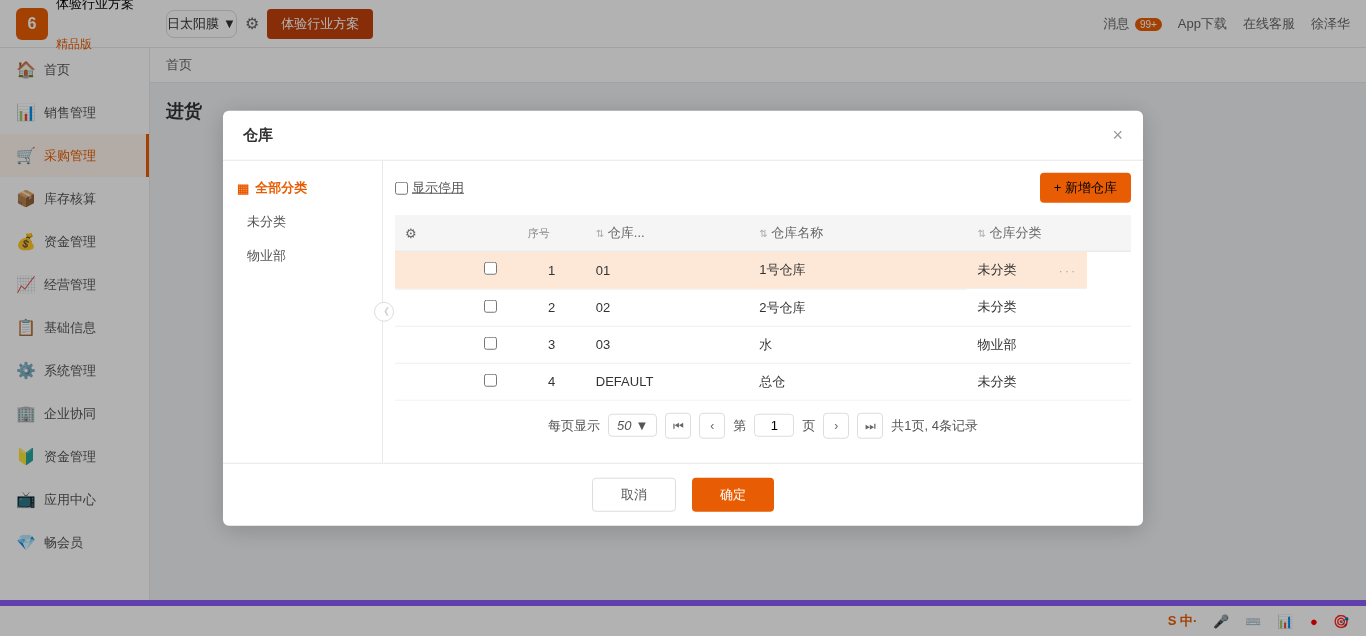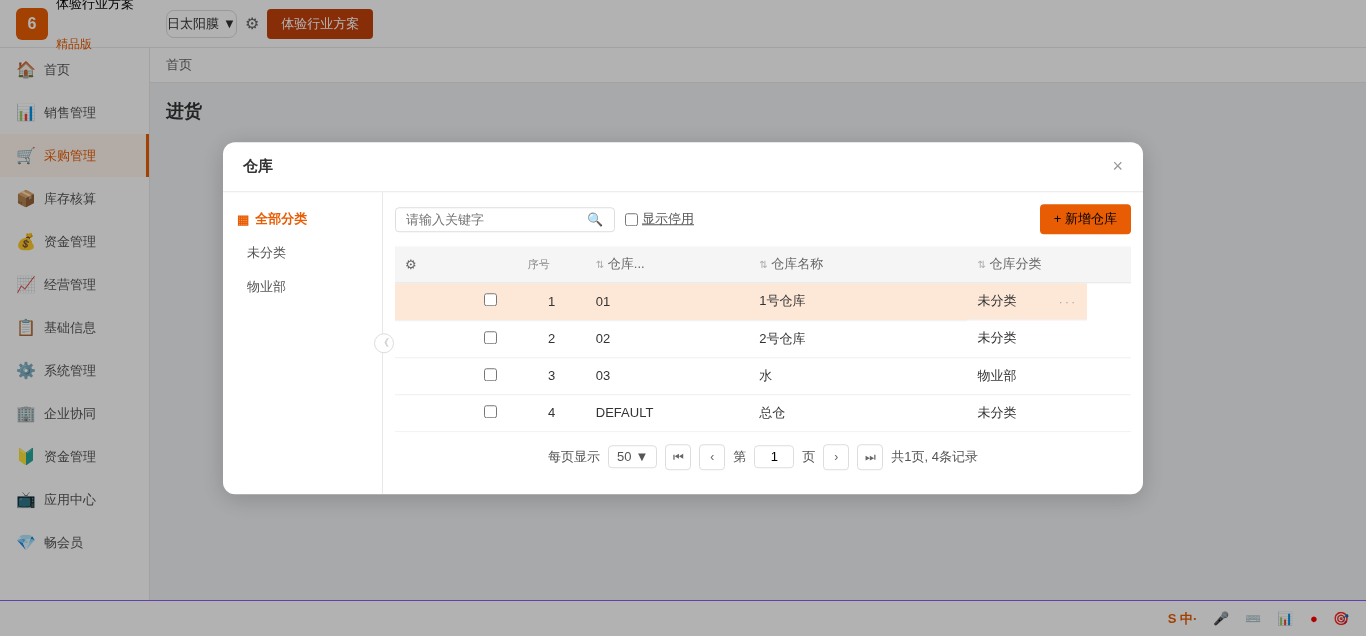--- a/index.html
+++ b/index.html
@@ -86,21 +86,21 @@
 
     
     .overlay {
       position: fixed; top: 0; left: 0; right: 0; bottom: 0;
       background: rgba(0,0,0,0.3); z-index: 100;
     }
 
     
     .modal {
       position: fixed; top: 50%; left: 50%; transform: translate(-50%, -50%);
-      background: #fff; border-radius: 12px; z-index: 200;
+      background: #fff; border-radius: 6px; z-index: 200;
       width: 920px; max-height: 580px;
       box-shadow: 0 4px 24px rgba(0,0,0,0.18);
       display: flex; flex-direction: column;
     }
     .modal-header {
       display: flex; align-items: center; justify-content: space-between;
       padding: 14px 20px;
       border-bottom: 1px solid #e8e8e8;
     }
     .modal-title { font-size: 15px; font-weight: bold; color: #333; }
@@ -169,21 +169,21 @@
     .col-cat { width: 120px; }
     .sort-icon { font-size: 10px; color: #aaa; }
 
     
     .pagination {
       display: flex; align-items: center; justify-content: center;
       gap: 8px; padding: 12px 0; font-size: 13px; color: #555;
     }
     .page-size-select {
       border: 1px solid #ddd; border-radius: 4px; padding: 3px 8px; font-size: 13px;
-      display: flex; align-items: flex-end; gap: 4px;
+      display: flex; align-items: flex-end; gap: 4px; font-style: italic;
     }
     .page-btn {
       width: 26px; height: 26px; border: 1px solid #ddd; border-radius: 4px;
       display: flex; align-items: center; justify-content: center;
       cursor: pointer; background: #fff; color: #666; font-size: 12px;
     }
     .page-input {
       width: 40px; border: 1px solid #ddd; border-radius: 4px;
       padding: 3px 6px; text-align: center; font-size: 13px;
     }
@@ -201,21 +201,21 @@
       background: #e85d04; color: #fff; border: none;
       border-radius: 4px; padding: 7px 28px; cursor: pointer; font-size: 13px;
     }
 
     
     .dots { color: #aaa; letter-spacing: 2px; }
 
     
     .status-bar {
       position: fixed; bottom: 0; left: 0; right: 0; height: 36px;
-      background: #fff; border-top: 1px solid #8b5cf6;
+      background: #fff; border-top: 6px solid #8b5cf6;
       display: flex; align-items: center; justify-content: flex-end;
       padding: 0 16px; gap: 16px; z-index: 50;
     }
   </style>
 </head>
 <body>
 
 <div class="overlay"></div>
 
 <div class="top-header">
@@ -226,20 +226,29 @@
       <div class="logo-badge">精品版</div>
     </div>
   </div>
   <div class="header-nav">
     <div class="store-selector">
       <span>日太阳膜</span>
       <span>▼</span>
     </div>
     <span class="gear-icon">⚙</span>
     <button class="header-btn-orange">体验行业方案</button>
+  </div>
+  <div class="header-right">
+    <span>
+      <span>消息</span>
+      <span class="notif-badge">99+</span>
+    </span>
+    <span>App下载</span>
+    <span>在线客服</span>
+    <span>徐泽华</span>
   </div>
 </div>
 
 <div class="layout">
 
   <div class="sidebar">
     <div class="sidebar-item">
       <span class="s-icon">🏠</span>
       <span>首页</span>
     </div>
@@ -314,24 +323,20 @@
         <span>全部分类</span>
       </div>
       <div class="cat-item">未分类</div>
       <div class="cat-item">物业部</div>
       <div class="cat-collapse-btn">《</div>
     </div>
 
     <div class="table-panel">
 
       <div class="table-toolbar">
-        <div class="search-box">
-          <input type="text" placeholder="请输入关键字" style="">
-          <span class="search-icon">🔍</span>
-        </div>
         <label class="show-disabled">
           <input type="checkbox" style="">
           <span>显示停用</span>
         </label>
         <button class="add-btn">+ 新增仓库</button>
       </div>
 
       <div style="overflow:auto; flex:1;">
         <table class="data-table">
           <thead>
@@ -404,20 +409,24 @@
         <span>第</span>
         <input class="page-input" type="text" value="1" style="">
         <span>页</span>
         <div class="page-btn">›</div>
         <div class="page-btn">⏭</div>
         <span>共1页, 4条记录</span>
       </div>
     </div>
   </div>
 
+  <div class="modal-footer">
+    <button class="cancel-btn">取消</button>
+    <button class="confirm-btn">确定</button>
+  </div>
 </div>
 
 <div class="status-bar">
   <span style="color:#e85d04;font-weight:bold;">S 中·</span>
   <span>🎤</span>
   <span>⌨️</span>
   <span>📊</span>
   <span style="color:red;">●</span>
   <span>🎯</span>
 </div>

